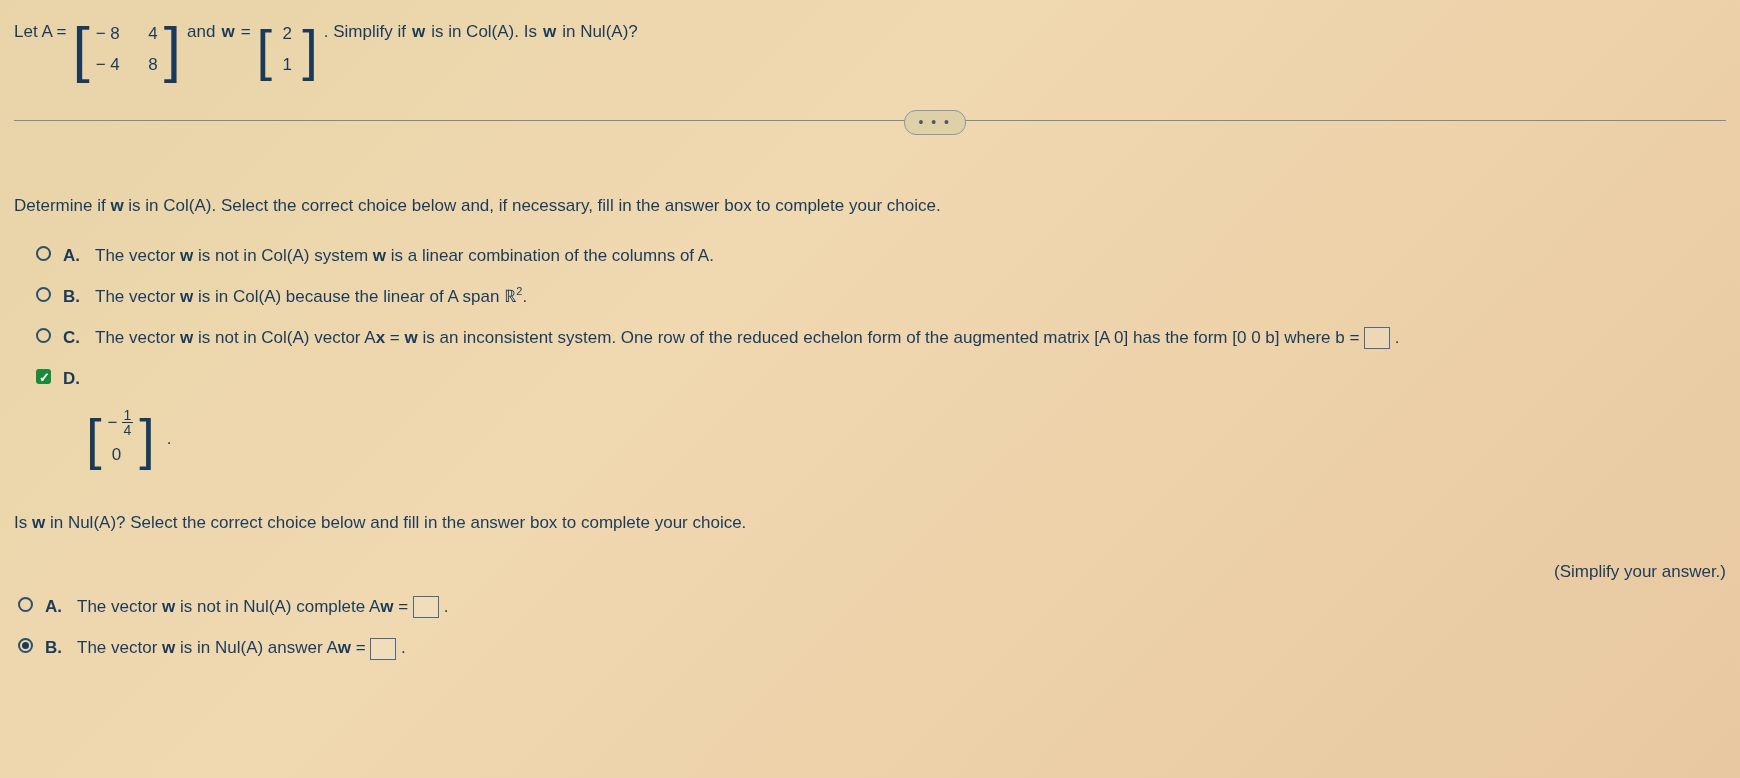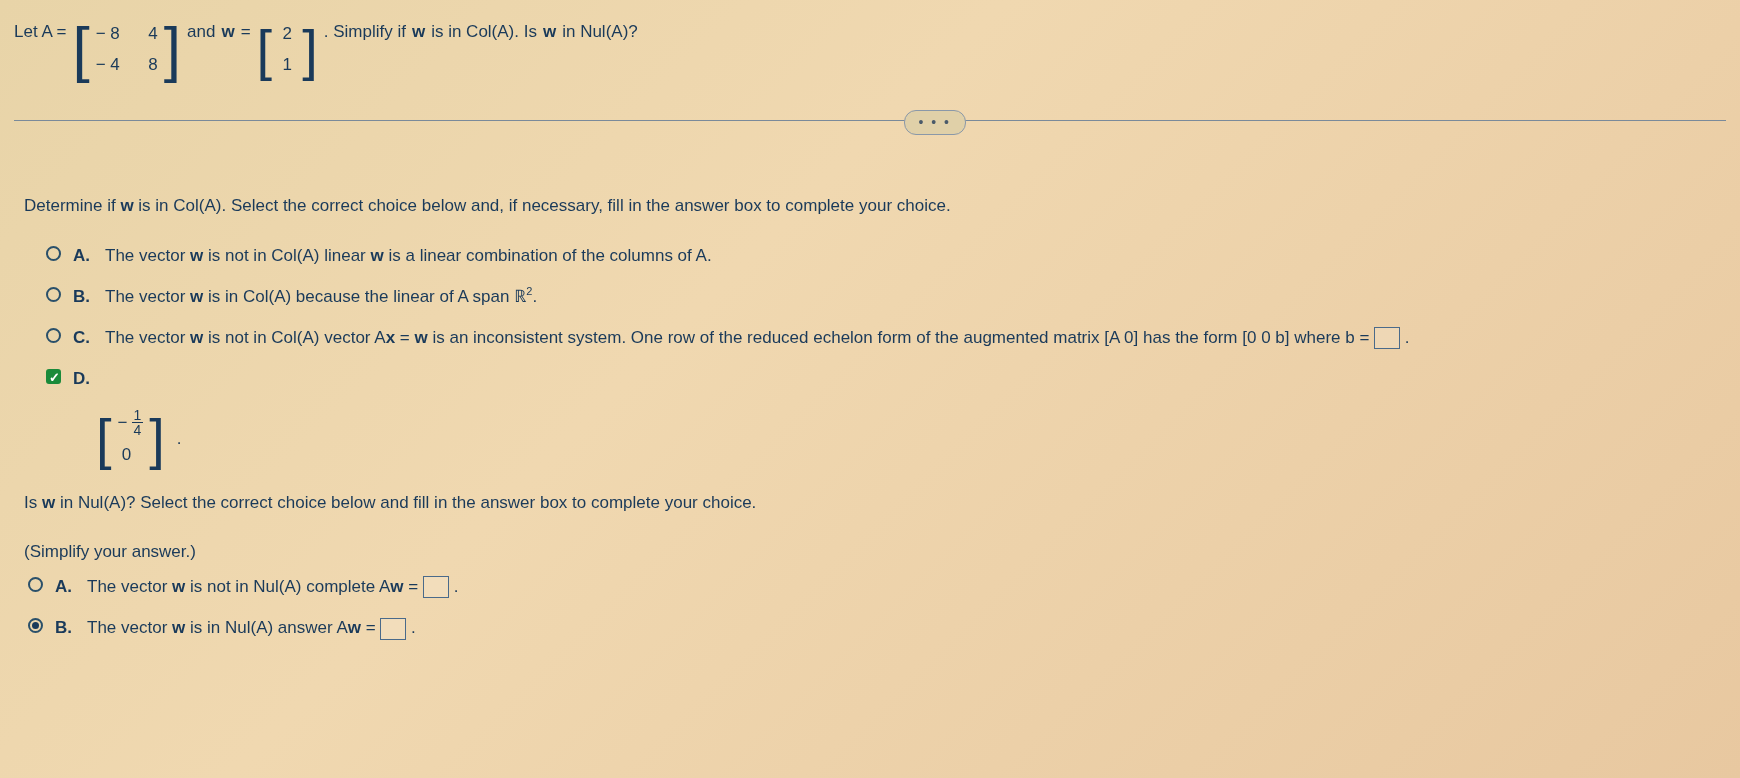--- a/index.html
+++ b/index.html
@@ -55,21 +55,21 @@
     top: -10px;
     background: #e0d0a8;
     border: 1px solid #8a98a8;
     border-radius: 12px;
     padding: 0 14px;
     font-size: 14px;
     letter-spacing: 2px;
     color: #4a5a6a;
   }
   .body-section {
-    padding: 10px 14px 6px 24px;
+    padding: 10px 14px 6px 14px;
   }
   .q-instruction { margin: 20px 0 22px 0; }
   .choice-row {
     display: flex;
     align-items: flex-start;
     gap: 12px;
     margin: 8px 0 14px 22px;
   }
   .choice-row.indent-sub {
     margin-left: 62px;
@@ -133,21 +133,21 @@
   .frac .num { border-bottom: 1px solid #1a3a5a; padding: 0 2px; }
   .frac .den { padding: 0 2px; }
   .neg { margin-right: 2px; }
   .answer-box {
     display: inline-block;
     width: 26px; height: 22px;
     border: 1px solid #4a6a8a;
     background: rgba(255,255,255,0.15);
     vertical-align: middle;
   }
-  .sub-instruction { margin: 8px 0; }
+  .sub-instruction { margin: 8px 0; text-align: right; }
   .r2 {
     font-family: 'Times New Roman', serif;
   }
 </style>
 </head>
 <body>
 
 <div class="top-section">
   <div class="prompt-line">
     <span>Let A =</span>
@@ -197,21 +197,21 @@
   <div class="q-instruction">
     <span>Determine if</span>
     <b>w</b>
     <span>is in Col(A). Select the correct choice below and, if necessary, fill in the answer box to complete your choice.</span>
   </div>
 
   <div class="choice-row">
     <span class="radio"></span>
     <span class="choice-label">A.</span>
     <span class="choice-text">
-      <span>The vector </span><b>w</b><span> is not in Col(A) linear </span><b>w</b><span> is a linear combination of the columns of A.</span>
+      <span>The vector </span><b>w</b><span> is not in Col(A) system </span><b>w</b><span> is a linear combination of the columns of A.</span>
     </span>
   </div>
 
   <div class="choice-row">
     <span class="radio"></span>
     <span class="choice-label">B.</span>
     <span class="choice-text">
       <span>The vector </span><b>w</b><span> is in Col(A) because the linear of A span </span><span class="r2">ℝ</span><sup>2</sup><span>.</span>
     </span>
   </div>
@@ -243,21 +243,21 @@
         </span>
         <span class="matrix-row">
             <span class="matrix-cell">0</span>
           </span>
       </span>
       <span class="bracket-right">]</span>
     </span>
     <span>.</span>
   </div>
 
-  <div class="q-instruction" style="margin-top:18px;">
+  <div class="q-instruction" style="margin-top:38px;">
     <span>Is</span>
     <b>w</b>
     <span>in Nul(A)? Select the correct choice below and fill in the answer box to complete your choice.</span>
   </div>
   <div class="sub-instruction">(Simplify your answer.)</div>
 
   <div class="choice-row" style="margin-left:4px;">
     <span class="radio"></span>
     <span class="choice-label">A.</span>
     <span class="choice-text">

